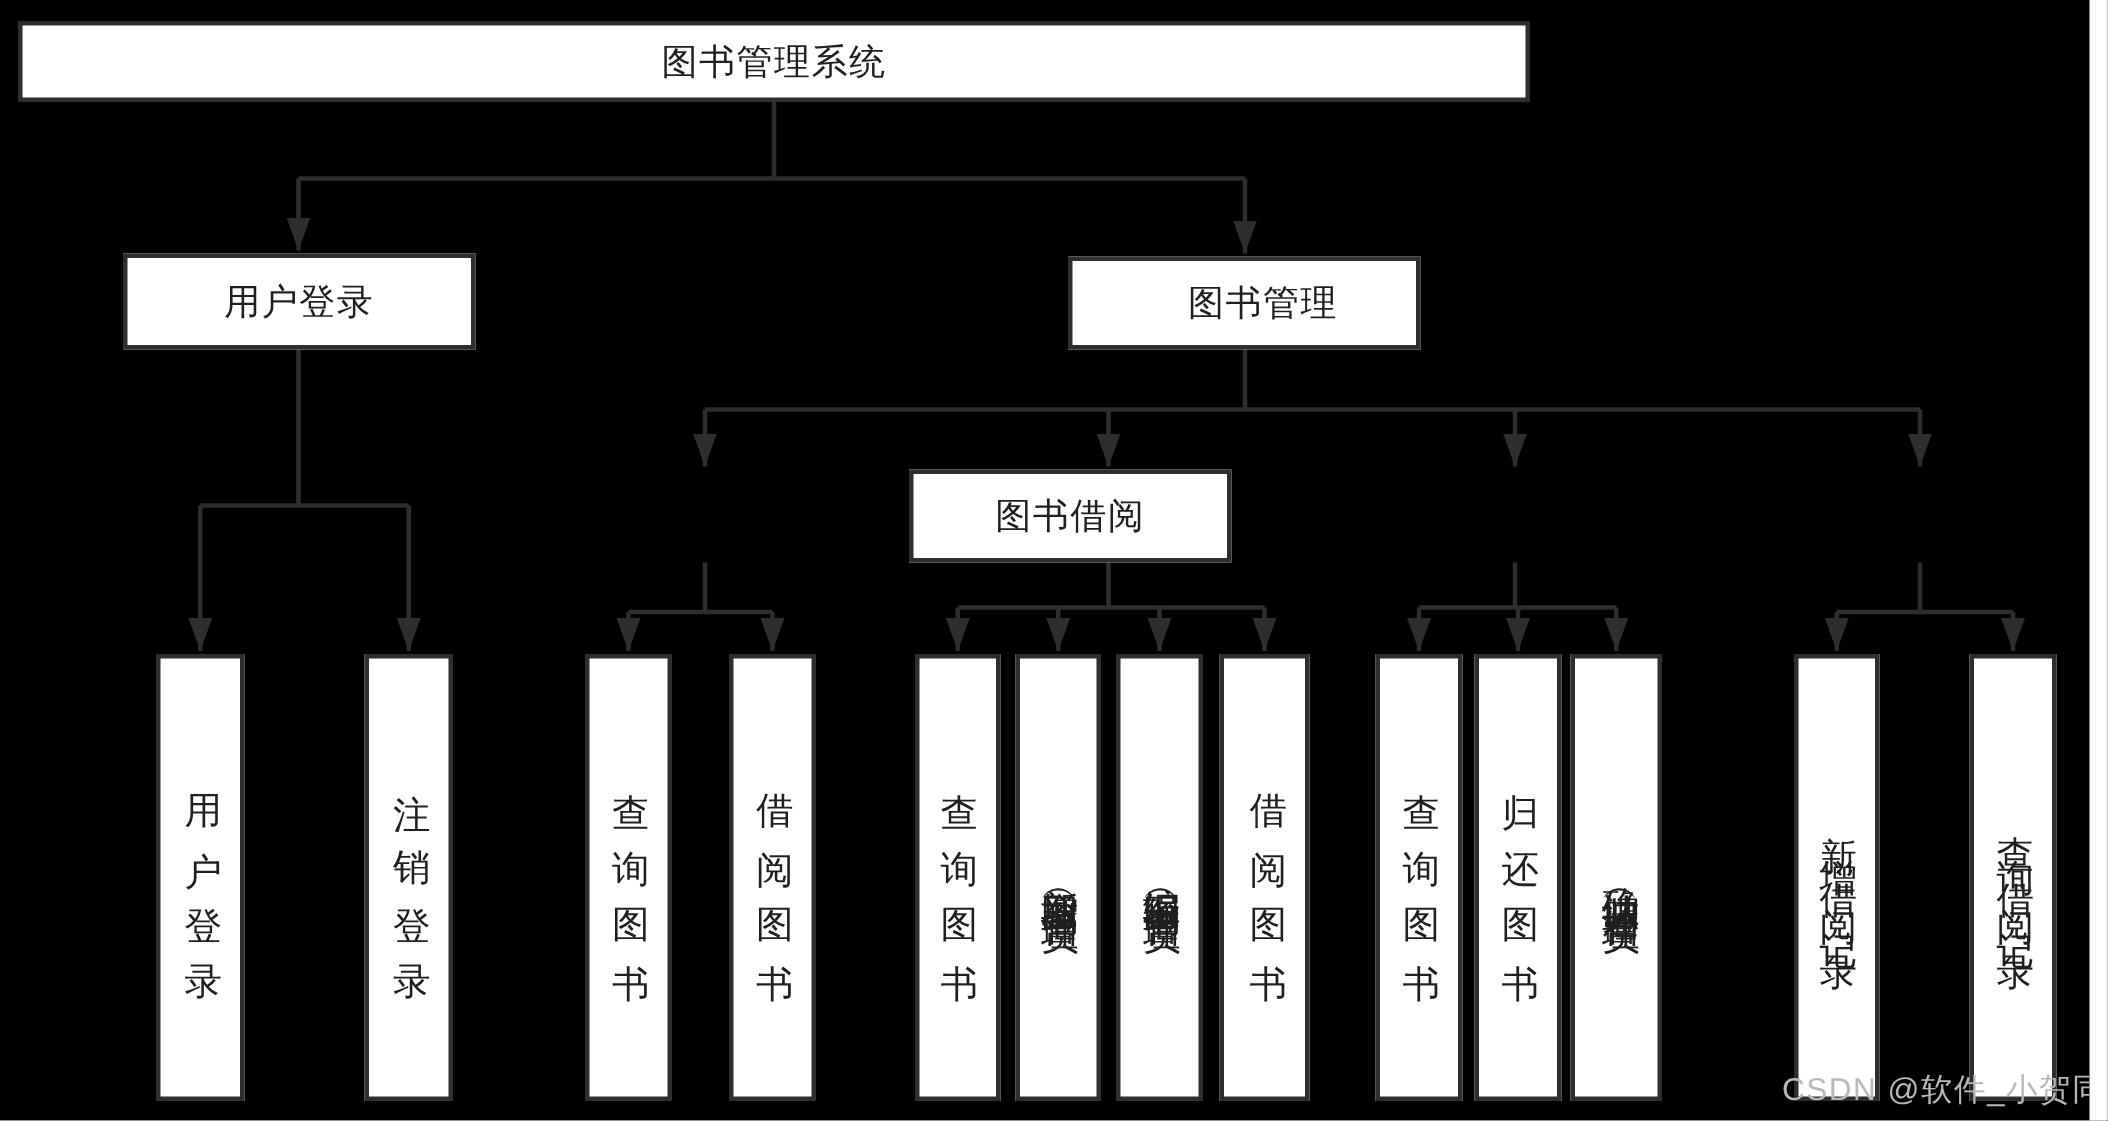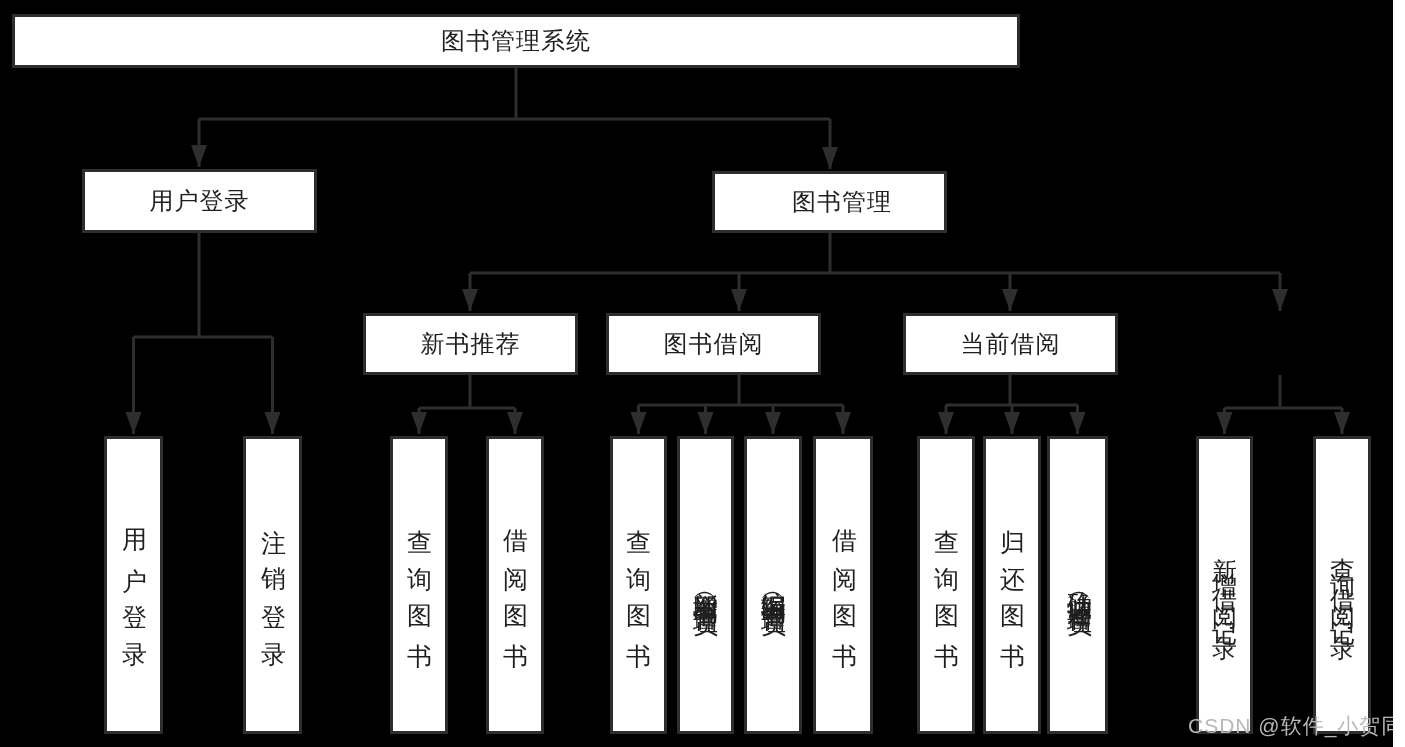--- a/index.html
+++ b/index.html
@@ -106,23 +106,21 @@
       <path d="M1224.5,408 V434" marker-end="url(#arrow)"></path>
       <path d="M1342,408 V434" marker-end="url(#arrow)"></path>
     </g>
   </svg>
 
   <div class="node" style="left:12px; top:14px; width:1008px; height:54px;">图书管理系统</div>
 
   <div class="node" style="left:82px; top:169px; width:235px; height:64px;">用户登录</div>
   <div class="node" style="left:712px; top:171px; width:235px; height:62px;padding-left:25px;">图书管理</div>
 
-  <div class="node" style="left:363px; top:313px; width:215px; height:62px;">新书推荐</div>
   <div class="node" style="left:606px; top:313px; width:215px; height:62px;">图书借阅</div>
-  <div class="node" style="left:903px; top:313px; width:215px; height:62px;">当前借阅</div>
 
   <div class="vbox sp4" style="left:104px; top:436px; width:59px; height:298px;">用户登录</div>
   <div class="vbox sp4" style="left:243px; top:436px; width:59px; height:298px;">注销登录</div>
 
   <div class="vbox sp4" style="left:390px; top:436px; width:58px; height:298px;">查询图书</div>
   <div class="vbox sp4" style="left:486px; top:436px; width:58px; height:298px;">借阅图书</div>
 
   <div class="vbox sp4" style="left:610px; top:436px; width:57px; height:298px;">查询图书</div>
   <div class="vbox sp9" style="left:677px; top:436px; width:57px; height:298px;">新增图书（管理员）</div>
   <div class="vbox sp9" style="left:744px; top:436px; width:58px; height:298px;">编辑图书（管理员）</div>

